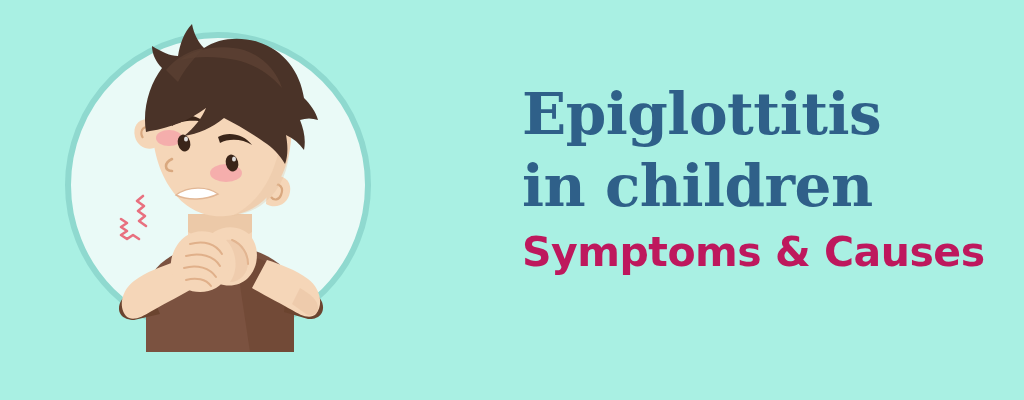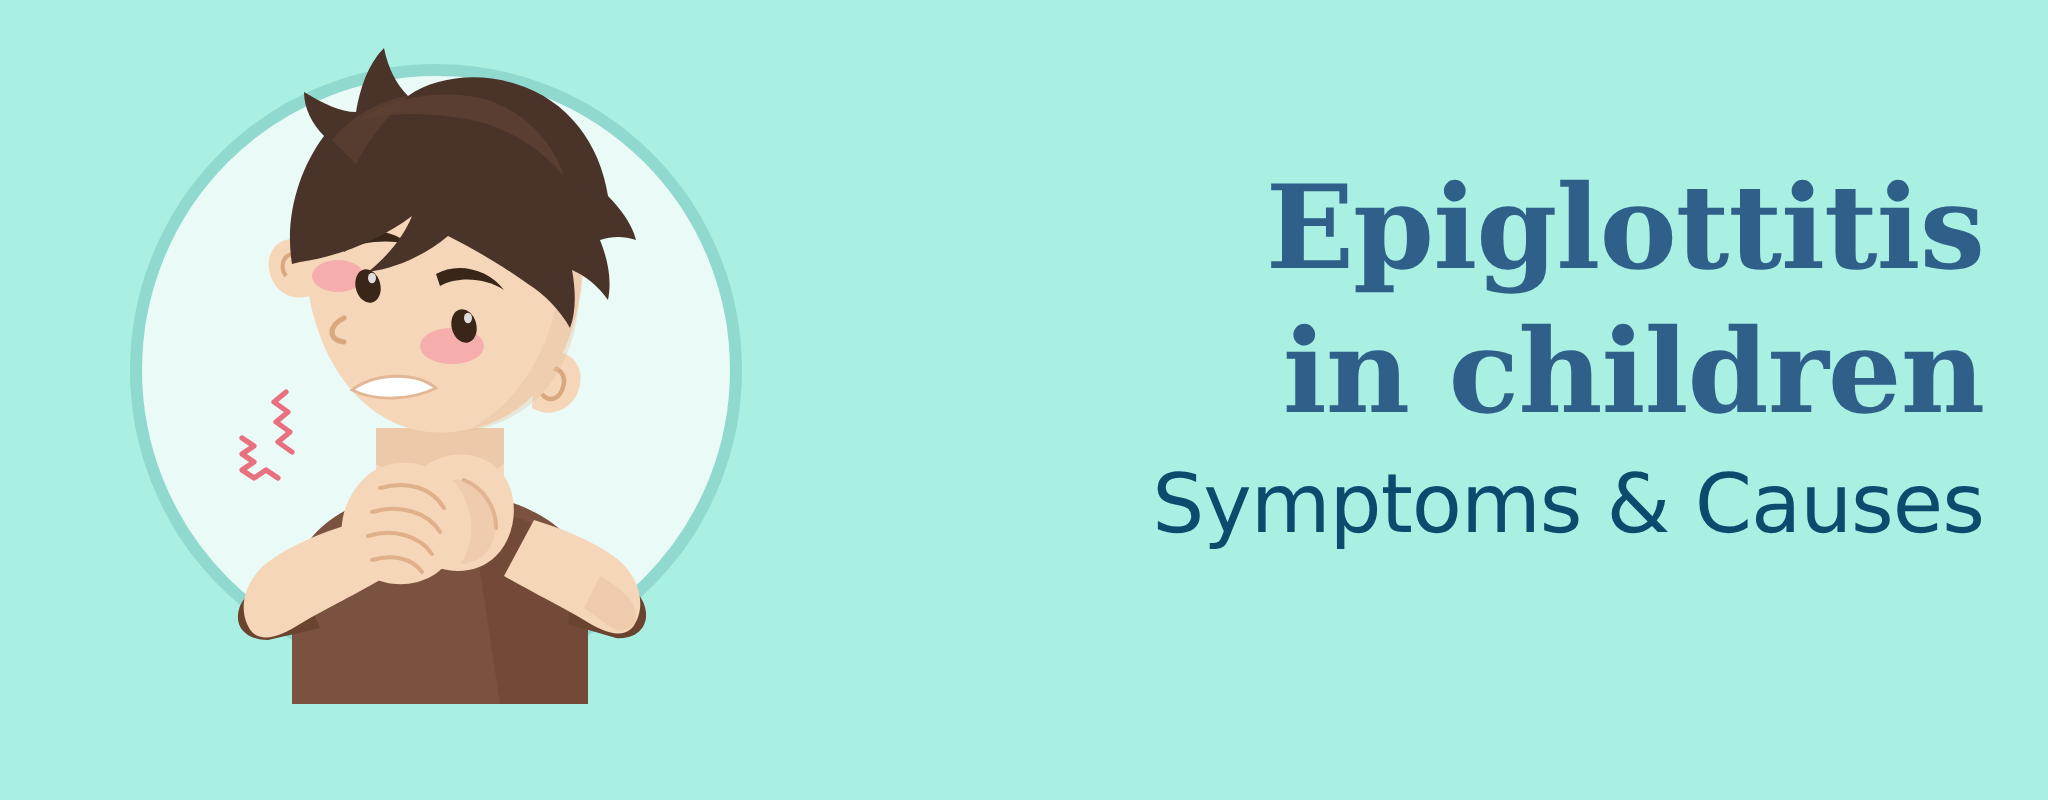--- a/index.html
+++ b/index.html
@@ -35,42 +35,41 @@
     width: 460px;
     height: 400px;
   }
 
   
   #text-block {
     position: absolute;
     left: 522px;
     top: 86px;
     width: 470px;
-    text-align: right;
   }
   .headline {
     font-family: "DejaVu Serif", "Liberation Serif", serif;
     font-weight: 700;
     font-size: 58px;
     line-height: 0.97;
     letter-spacing: -0.5px;
     color: #2f6089;
     margin: 0;
     white-space: nowrap;
   }
   .headline-line-2 {
     margin-top: 16px;
   }
   .subhead {
     font-family: "DejaVu Sans", "Liberation Sans", sans-serif;
-    font-weight: 400;
+    font-weight: 700;
     font-size: 41px;
     line-height: 1.05;
     letter-spacing: -0.5px;
-    color: #0c4a6e;
+    color: #be185d;
     margin: 16px 0 0 0;
     white-space: nowrap;
   }
 </style>
 </head>
 <body>
 
 <div id="banner">
 
   <div id="illustration">

